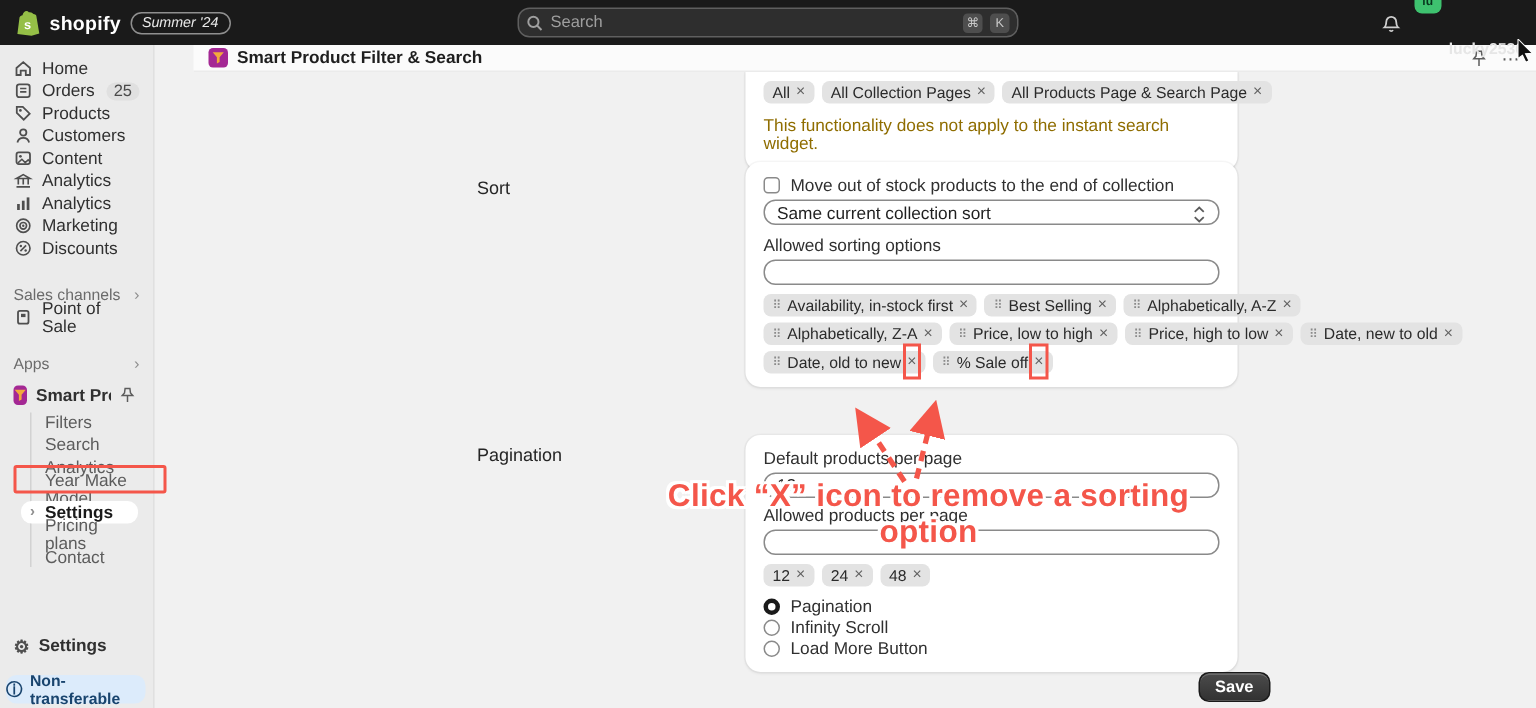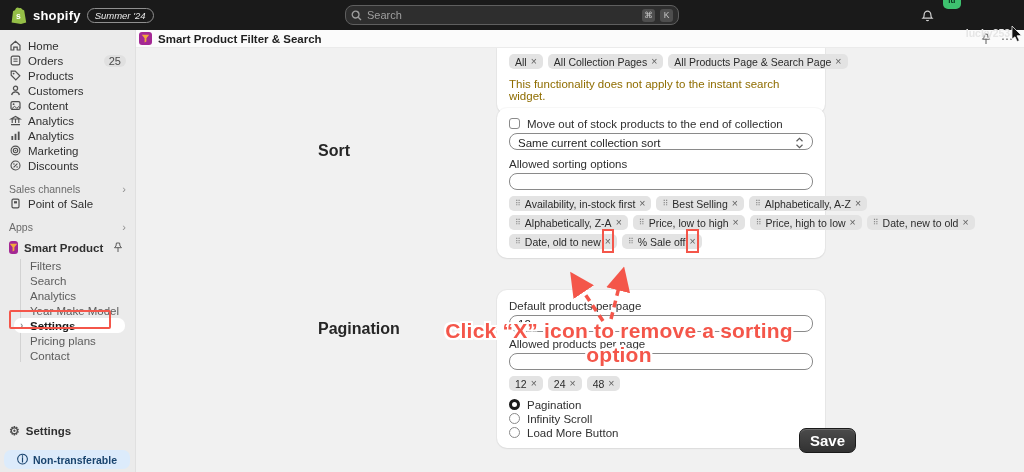--- a/index.html
+++ b/index.html
@@ -12,26 +12,26 @@
   .logo-word { color:#fff; font-weight:bold; font-size:13px; letter-spacing:.2px; }
   .edition-badge { border:1px solid #8f8f8f; border-radius:9px; color:#e9e9e9; font-size:9.5px; font-style:italic; padding:1px 7px; }
   .tb-search { position:absolute; left:345px; top:5px; width:334px; height:20px; background:#2e2e2e; border:1px solid #5f5f5f; border-radius:8px; display:flex; align-items:center; gap:5px; padding:0 5px; cursor:text; }
   .tb-search .ph { color:#9f9f9f; font-size:11px; flex:1; }
   .kbd { width:13px; height:13px; background:#4e4e4e; border-radius:3px; color:#c9c9c9; font-size:8.5px; display:flex; align-items:center; justify-content:center; }
   .tb-right { position:absolute; right:8px; top:0; height:30px; display:flex; align-items:center; gap:9px; }
   .avatar { width:18px; height:18px; border-radius:5px; background:#3ec26f; color:#07361d; font-size:8px; font-weight:bold; display:flex; align-items:center; justify-content:center; }
   .username { color:#e6e6e6; font-size:10.5px; font-weight:600;margin-top:36px; }
 
   
-  .sidebar { position:absolute; left:0; top:30px; width:136px; height:442px; background:#ebebeb; border-right:1px solid #e0e0e0; z-index:10;text-align:center; }
+  .sidebar { position:absolute; left:0; top:30px; width:103px; height:442px; background:#ebebeb; border-right:1px solid #e0e0e0; z-index:10; }
   .nav { padding:8px 4px 0 4px; }
   .nav-item { height:15px; display:flex; align-items:center; gap:6px; padding:0 5px; font-size:11.5px; color:#303030; font-weight:500; border-radius:6px; cursor:pointer; }
   .nav-item .ic { flex:0 0 13px; }
   .nav-badge { margin-left:auto; background:#e0e0e0; border-radius:7px; font-size:11px; color:#4a4a4a; padding:0 5px; line-height:12px; }
-  .sec-head { height:14px; margin-top:9px; display:flex; align-items:center; padding:0 5px; font-size:10.5px; color:#6b6b6b; }
+  .sec-head { height:14px; margin-top:17px; display:flex; align-items:center; padding:0 5px; font-size:10.5px; color:#6b6b6b; }
   .sec-head .chev { margin-left:auto; color:#8f8f8f; font-size:11px; }
   .app-item { margin-top:6px; font-weight:700; }
   .app-item .lbl { white-space:nowrap; overflow:hidden; max-width:84px; }
   .app-item .pin { margin-left:auto; }
   .sub-list { position:relative; margin-top:3px; }
   .sub-list::before { content:''; position:absolute; left:16px; top:1px; bottom:1px; width:1px; background:#d2d2d2; }
   .sub-item { position:relative; height:15px; display:flex; align-items:center; margin:0 6px 0 10px; padding-left:16px; font-size:11.5px; color:#5c5c5c; border-radius:7px; cursor:pointer; }
   .sub-item.selected { background:#ffffff; color:#1a1a1a; font-weight:700; }
   .sub-item .mini-chev { position:absolute; left:6px; color:#8f8f8f; font-size:10px; }
   .side-bottom { position:absolute; left:4px; right:5px; bottom:3px; }
@@ -41,21 +41,21 @@
   
   .app-header { position:absolute; left:129px; top:30px; width:895px; height:18px; background:#fbfbfb; border-bottom:1px solid #ebebeb; display:flex; align-items:center; gap:6px; padding:0 10px; z-index:5; }
   .app-title { font-size:11.5px; font-weight:600; color:#1f1f1f; }
   .app-header .right { margin-left:auto; display:flex; align-items:center; gap:10px; color:#5c5c5c; }
   .app-sq { width:13px; height:13px; border-radius:3px; background:#a42894; display:flex; align-items:center; justify-content:center; }
 
   
   .content { position:absolute; left:129px; top:48px; width:895px; height:424px; background:#f1f1f1; }
   .card { position:absolute; left:368px; width:328px; background:#fff; border-radius:10px; box-shadow:0 1px 2px rgba(0,0,0,.06), 0 0 0 1px rgba(0,0,0,.03); }
   .card.top-cut { top:0; border-radius:0 0 10px 10px; padding:6px 12px 12px; }
-  .sec-label { position:absolute; left:189px; font-size:16px; font-weight:700; color:#262626;margin-top:24px; }
+  .sec-label { position:absolute; left:189px; font-size:12px; font-weight:400; color:#262626; }
   .field-label { font-size:11.5px; color:#303030; }
   .warn { margin-top:9px; font-size:11.5px; color:#8f6d00; }
 
   .tag-row { display:flex; gap:5px; flex-wrap:nowrap; }
   .tag { display:inline-flex; align-items:center; gap:4px; background:#e3e3e3; border-radius:5px; padding:1.5px 6px; font-size:10.5px; color:#2b2b2b; white-space:nowrap; cursor:default; }
   .tag .x { color:#616161; font-size:10.5px; cursor:pointer; line-height:1; }
   .tag .handle { color:#8a8a8a; font-size:8px; cursor:grab; line-height:1; }
   .x.xhl { position:relative; }
   .x.xhl::after { content:''; position:absolute; left:-3px; right:-3px; top:-7px; bottom:-6px; border:2px solid #f4564a; }
 
@@ -65,21 +65,21 @@
   .selectbox { margin-top:3px; height:17px; border:1px solid #8a8a8a; border-radius:8px; display:flex; align-items:flex-end; padding:0 8px; font-size:11.5px; color:#1f1f1f; cursor:pointer; background:#fff; }
   .selectbox .caret { margin-left:auto; }
   .textinput { margin-top:3px; width:100%; height:17px; border:1px solid #8a8a8a; border-radius:8px; padding:0 8px; font-size:11.5px; color:#1f1f1f; background:#fff; font-family:"Liberation Sans", sans-serif; }
   .mt8 { margin-top:8px; } .mt6 { margin-top:6px; } .mt4 { margin-top:4px; }
 
   .pag-card { top:242px; padding:10px 12px; }
   .radio-row { display:flex; align-items:center; gap:7px; height:11px; margin-top:3px; font-size:11.5px; color:#303030; }
   .radio { width:11px; height:11px; border-radius:50%; border:1px solid #8a8a8a; background:#fff; cursor:pointer; flex:0 0 11px; }
   .radio.on { border:3.5px solid #1a1a1a; }
   .radio-group { margin-top:8px; }
-  .save-btn { position:absolute; left:670px; top:380px; background:linear-gradient(#4b4b4b,#323232); border:1px solid #1a1a1a; box-shadow:inset 0 1px 0 rgba(255,255,255,.18); color:#fff; font-size:15px; font-weight:600; padding:3px 10px; border-radius:7px; cursor:pointer; font-family:"Liberation Sans", sans-serif; }
+  .save-btn { position:absolute; left:670px; top:400px; background:linear-gradient(#4b4b4b,#323232); border:1px solid #1a1a1a; box-shadow:inset 0 1px 0 rgba(255,255,255,.18); color:#fff; font-size:11px; font-weight:600; padding:3px 10px; border-radius:7px; cursor:pointer; font-family:"Liberation Sans", sans-serif; }
 
   
   .anno { z-index:50; }
   .anno-rect-sidebar { position:absolute; left:9px; top:310px; width:102px; height:19px; border:2px solid #f4564a; border-radius:2px; z-index:40; pointer-events:none; }
   .anno-text { position:absolute; left:424px; top:319px; width:390px; text-align:center; font-size:21px; font-weight:bold; color:#f4564a; letter-spacing:.2px;
     text-shadow:-2px -2px 0 #fff, 2px -2px 0 #fff, -2px 2px 0 #fff, 2px 2px 0 #fff, 0 -2px 0 #fff, 0 2px 0 #fff, -2px 0 0 #fff, 2px 0 0 #fff; pointer-events:none; }
   .anno-arrows { position:absolute; left:545px; top:264px; pointer-events:none; }
   .cursor { position:absolute; left:1011px; top:26px; z-index:60; pointer-events:none; }
 
   .ic { display:inline-flex; }

